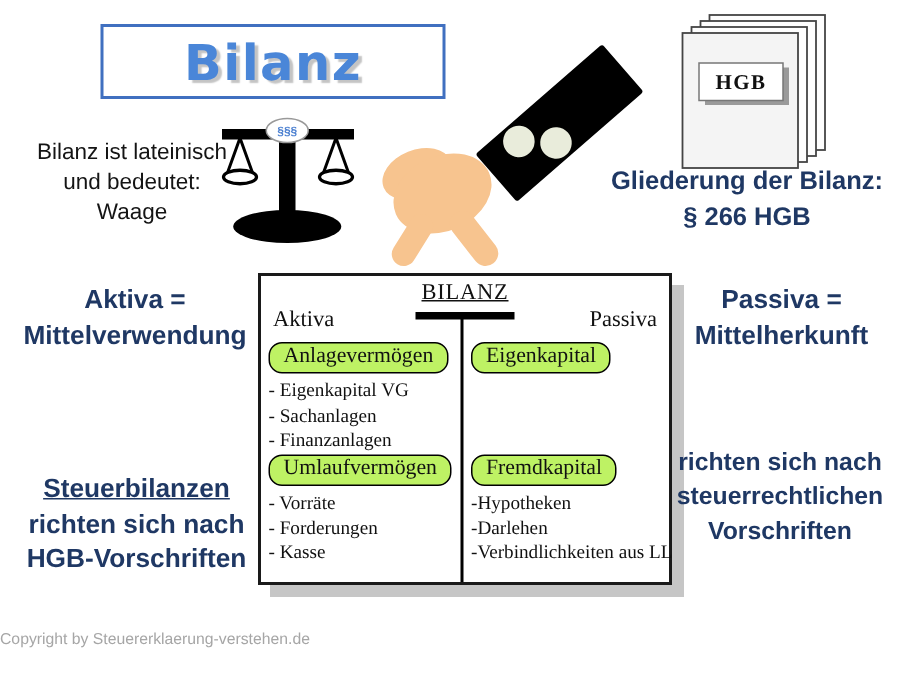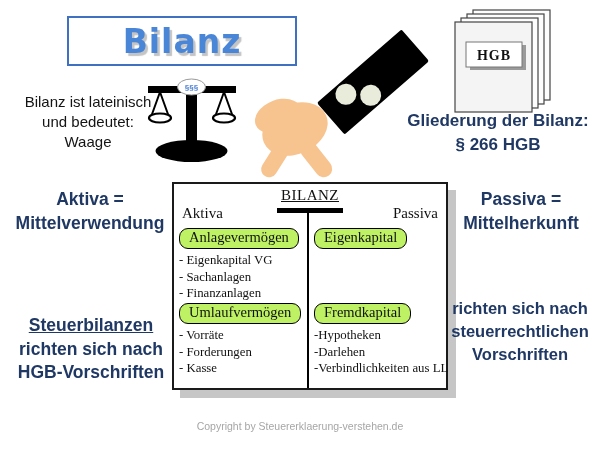--- a/index.html
+++ b/index.html
@@ -49,21 +49,21 @@
   .sec{position:absolute;}
   .sec-box{display:inline-block;border:1.3px solid #000;border-radius:9px;
     padding:0 9px 2px;font-size:14.5px;background:#bef264;}
   .sec-items{margin-top:3px;font-size:12.8px;line-height:16.5px;white-space:nowrap;}
   .sec-l1{left:5px;top:44px;}
   .sec-l2{left:5px;top:119px;}
   .sec-r1{left:140px;top:44px;}
   .sec-r2{left:140px;top:119px;}
 
   
-  .copyright{left:0;right:0;top:420px;text-align:center;font-size:10.5px;color:#a6a6a6;}
+  .copyright{left:0;right:0;top:420px;text-align:left;font-size:10.5px;color:#a6a6a6;}
 </style>
 </head>
 <body>
 
 <div class="abs title-box">
   <span class="title-text">Bilanz</span>
 </div>
 
 <div class="abs latin-note">
   <div>Bilanz ist lateinisch</div>

